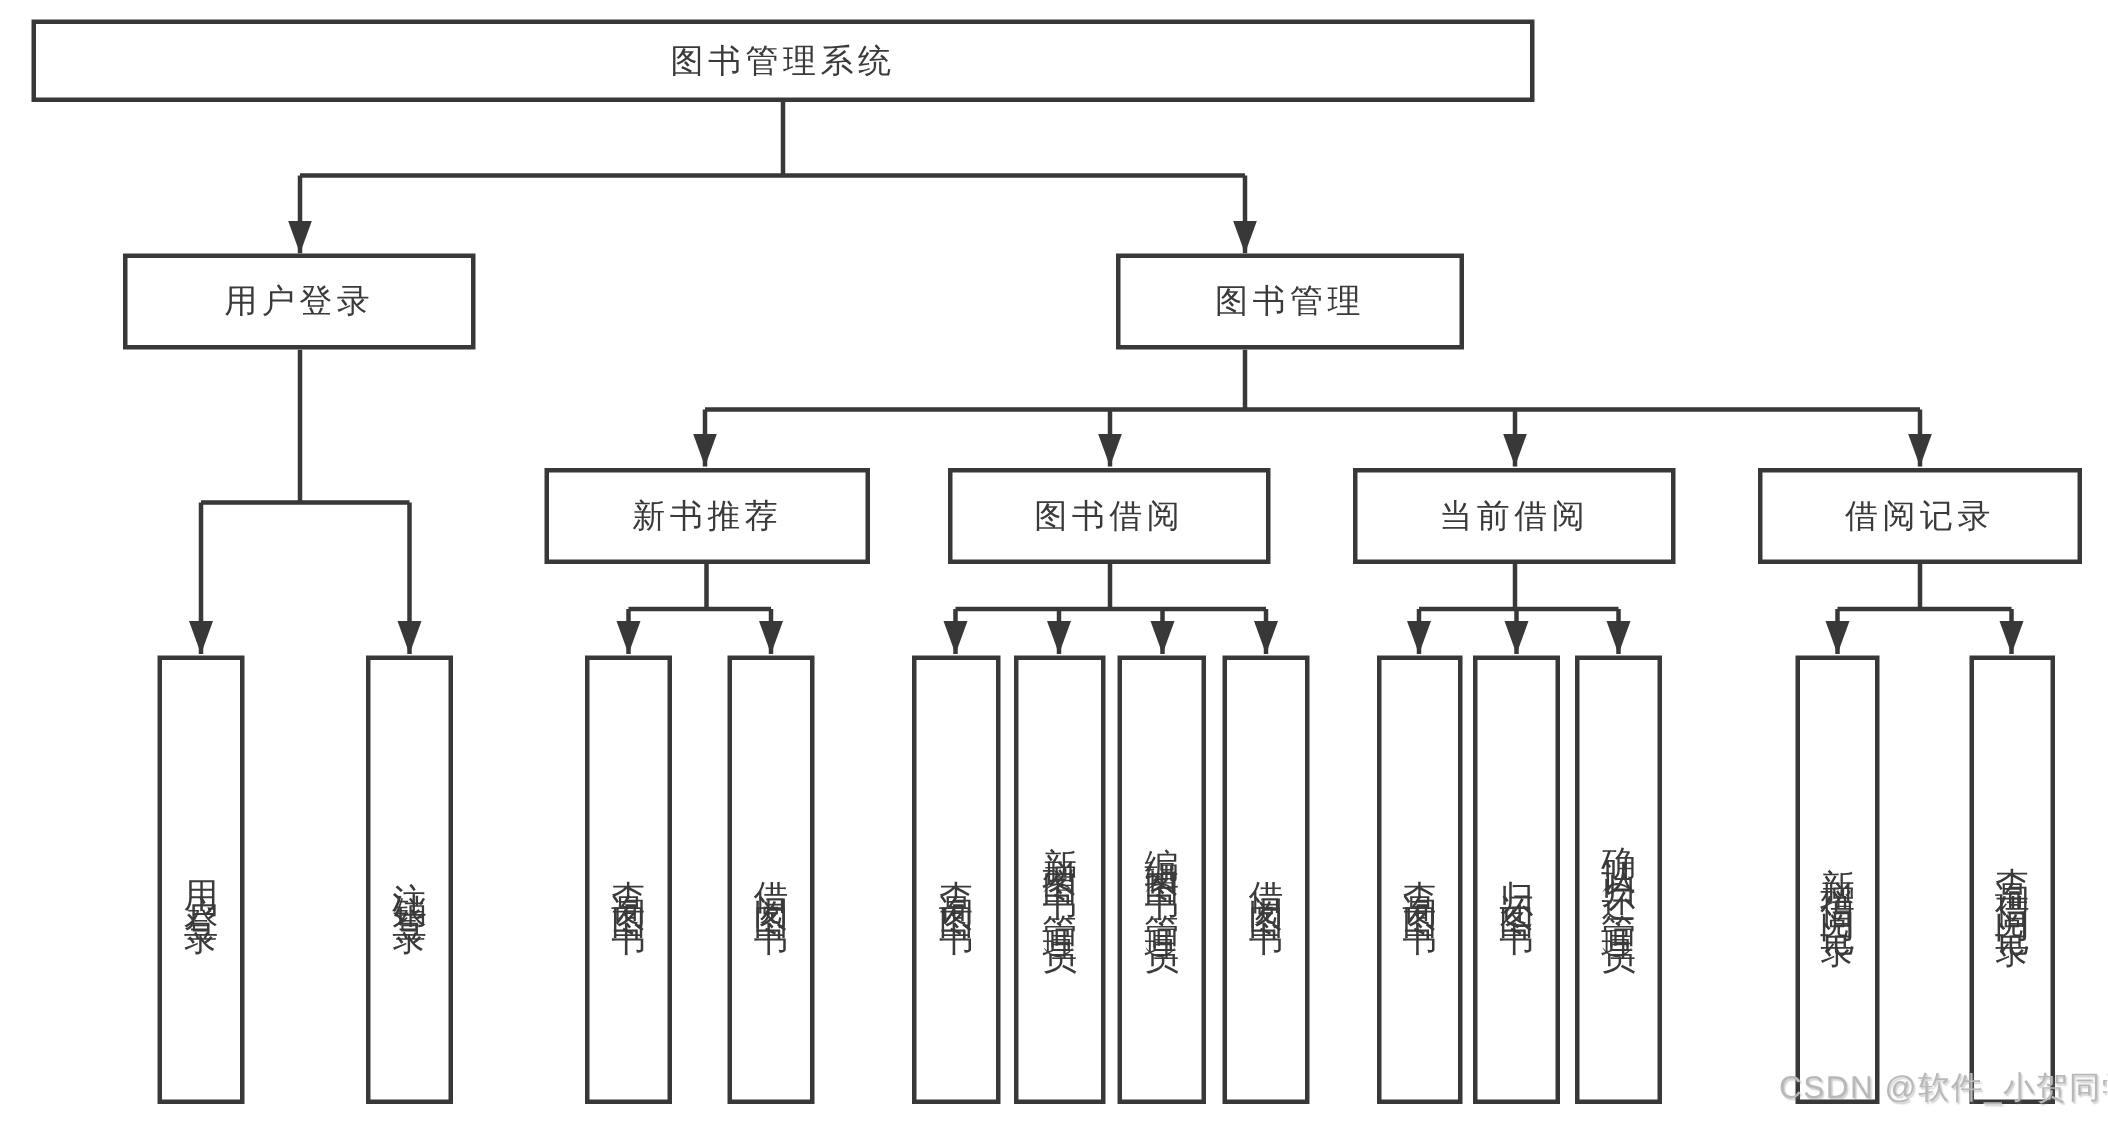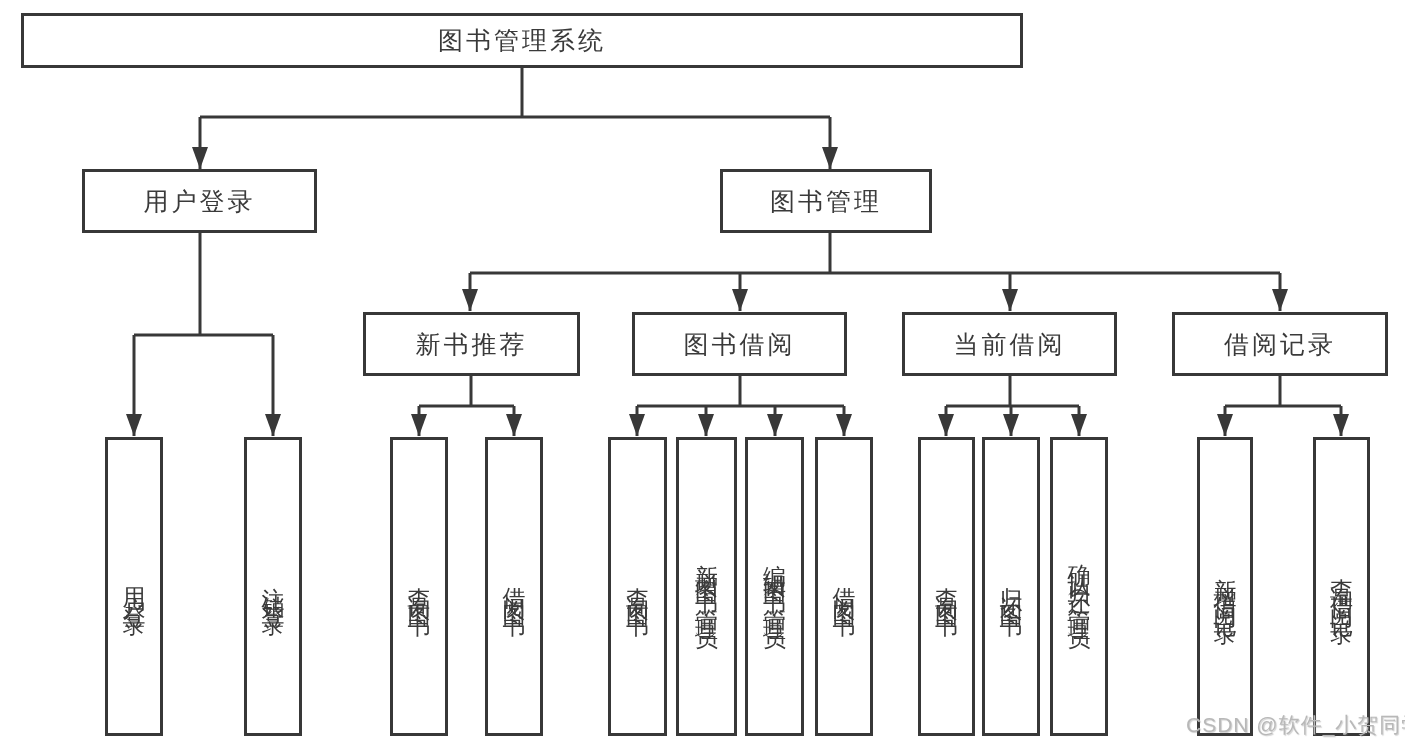--- a/index.html
+++ b/index.html
@@ -26,21 +26,21 @@
     box-sizing: border-box;
     border: 3px solid #383838;
     background: #ffffff;
     display: flex;
     align-items: center;
     justify-content: center;
     z-index: 2;
     color: #3a3a3a;
   }
   .hlabel {
-    font-size: 25px;
+    font-size: 22px;
     letter-spacing: 3px;
     color: #3a3a3a;
     white-space: nowrap;
   }
   .vnode .vlabel {
     writing-mode: vertical-rl;
     text-orientation: mixed;
     font-size: 23px;
     letter-spacing: 9px;
     line-height: 1;
@@ -107,21 +107,21 @@
     </g>
   </svg>
 
   <div class="node" style="left:21px;top:13px;width:1002px;height:55px;">
     <span class="hlabel">图书管理系统</span>
   </div>
 
   <div class="node" style="left:82px;top:169px;width:235px;height:64px;">
     <span class="hlabel">用户登录</span>
   </div>
-  <div class="node" style="left:720px;top:169px;width:212px;height:64px;">
+  <div class="node" style="left:744px;top:169px;width:232px;height:64px;">
     <span class="hlabel">图书管理</span>
   </div>
 
   <div class="node" style="left:363px;top:312px;width:217px;height:64px;text-align:right;">
     <span class="hlabel">新书推荐</span>
   </div>
   <div class="node" style="left:902px;top:312px;width:215px;height:64px;">
     <span class="hlabel">当前借阅</span>
   </div>
   <div class="node" style="left:632px;top:312px;width:215px;height:64px;">

